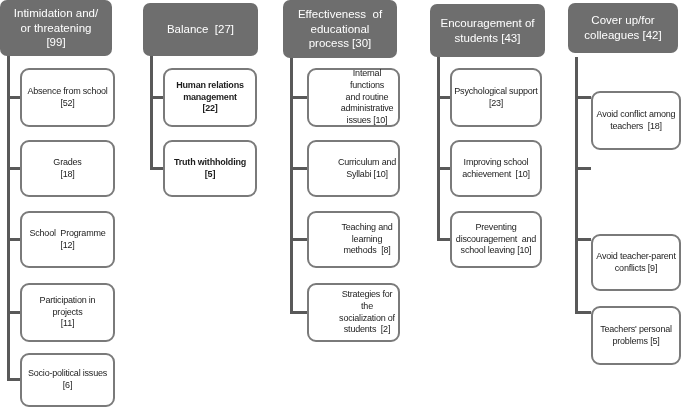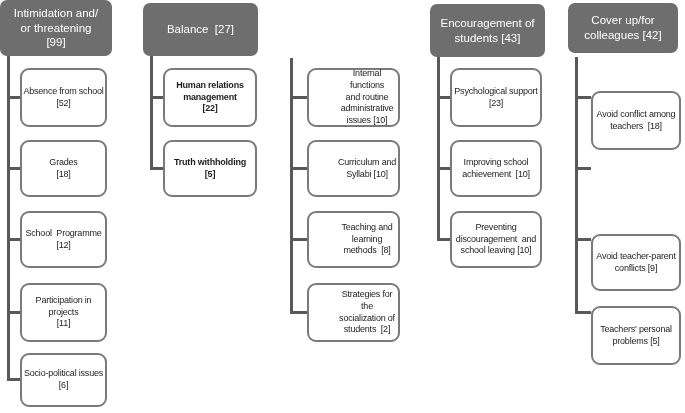--- a/index.html
+++ b/index.html
@@ -60,21 +60,21 @@
   .h5{left:568px;top:3px;width:110px;height:50px;}
 
   
   .t1{left:7px;top:56px;height:325px;}
   .t2{left:150px;top:56px;height:114px;}
   .t3{left:290px;top:58px;height:256px;}
   .t4{left:437px;top:57px;height:184px;}
   .t5{left:575px;top:57px;height:257px;}
 
   
-  .c1{left:20px;width:87px;}
+  .c1{left:20px;width:95px;}
   .c2{left:163px;width:94px;font-weight:bold;}
   .c3{left:307px;width:93px;padding-left:28px;}
   .c4{left:450px;width:92px;}
   .c5{left:591px;width:90px;margin-top:23px;}
 
   
   .r0{top:68px;height:59px;}
   .r1{top:140px;height:57px;}
   .r2{top:211px;height:57px;}
   .r3{top:283px;height:59px;}
@@ -142,20 +142,23 @@
   <div class="node child c1 r4">Socio-political issues
 [6]</div>
 
   <div class="node header h2">Balance  [27]</div>
   <div class="node child c2 r0">Human relations
 management
 [22]</div>
   <div class="node child c2 r1">Truth withholding
 [5]</div>
 
+  <div class="node header h3">Effectiveness  of
+educational
+process [30]</div>
   <div class="node child c3 r0">Internal functions
 and routine
 administrative
 issues [10]</div>
   <div class="node child c3 r1">Curriculum and
 Syllabi [10]</div>
   <div class="node child c3 r2">Teaching and
 learning methods  [8]</div>
   <div class="node child c3 r3">Strategies for the
 socialization of

